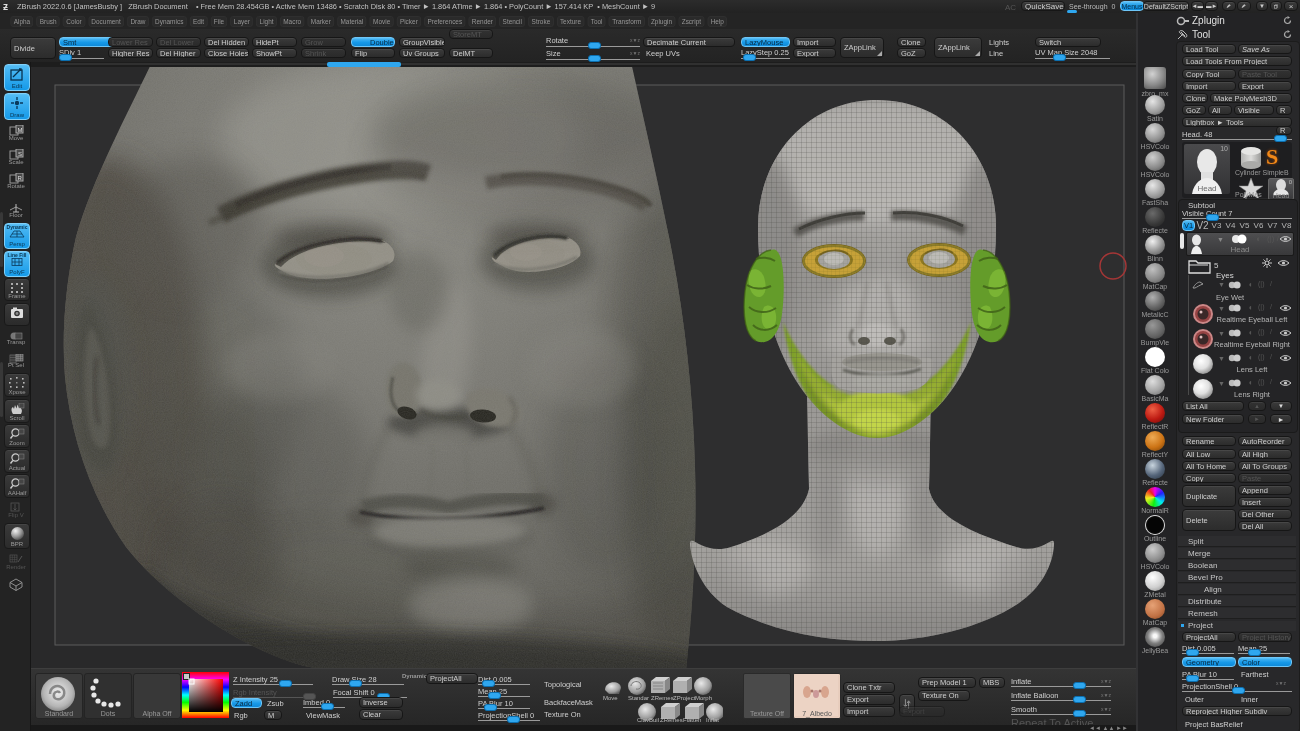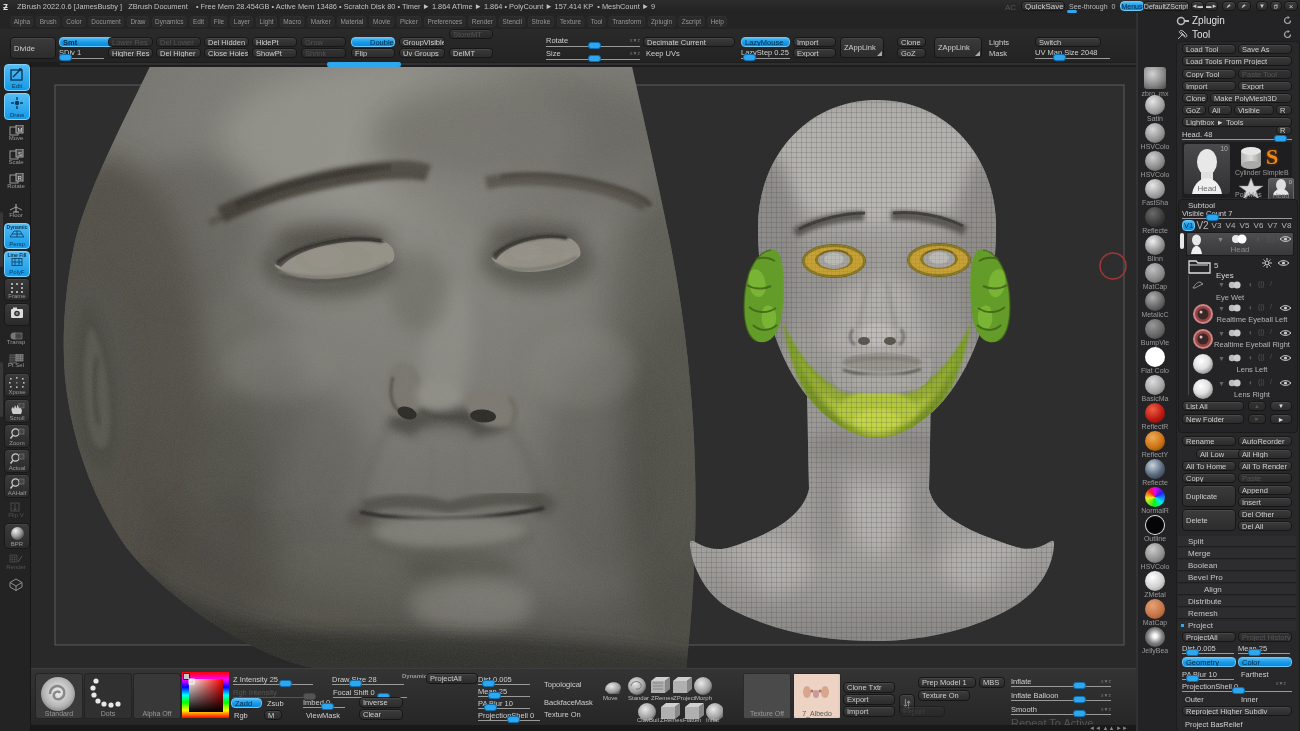--- a/index.html
+++ b/index.html
@@ -88,21 +88,21 @@
       <span class="mi">Tool</span>
       <span class="mi">Transform</span>
       <span class="mi">Zplugin</span>
       <span class="mi">Zscript</span>
       <span class="mi">Help</span>
 </div>
   </div>
 
 <div class="abs" id="shelf" style="left:0;top:29px;width:1300px;height:33px;background:linear-gradient(#2a2a2a,#232323);">
   <div class="btn" style="left:10px;top:8px;width:46px;height:22px;">Divide</div>
-  <div class="btn blue" style="left:59px;top:8px;width:57px;height:10px;font-weight:bold;">Smt</div>
+  <div class="btn blue" style="left:59px;top:8px;width:57px;height:10px;">Smt</div>
   <div class="sl" style="left:59px;top:19px;width:45px;height:11px;">SDiv 1<i class="tr"></i><i class="h" style="left:0;"></i></div>
   <div class="btn dim" style="left:108px;top:8px;width:45px;height:10px;">Lower Res</div>
   <div class="btn" style="left:108px;top:19px;width:45px;height:10px;">Higher Res</div>
   <div class="btn dim" style="left:156px;top:8px;width:45px;height:10px;">Del Lower</div>
   <div class="btn" style="left:156px;top:19px;width:45px;height:10px;">Del Higher</div>
   <div class="btn" style="left:204px;top:8px;width:45px;height:10px;">Del Hidden</div>
   <div class="btn" style="left:204px;top:19px;width:45px;height:10px;">Close Holes</div>
   <div class="btn" style="left:252px;top:8px;width:45px;height:10px;">HidePt</div>
   <div class="btn" style="left:252px;top:19px;width:45px;height:10px;">ShowPt</div>
   <div class="btn dim" style="left:301px;top:8px;width:45px;height:10px;">Grow</div>
@@ -119,21 +119,21 @@
   <div class="btn" style="left:643px;top:19px;width:92px;height:10px;border:none;background:none;box-shadow:none;">Keep UVs</div>
   <div class="btn blue" style="left:741px;top:8px;width:49px;height:10px;">LazyMouse</div>
   <div class="sl" style="left:741px;top:19px;width:49px;height:11px;">LazyStep 0.25<i class="tr"></i><i class="h" style="left:2px;"></i></div>
   <div class="btn" style="left:793px;top:8px;width:43px;height:10px;">Import</div>
   <div class="btn" style="left:793px;top:19px;width:43px;height:10px;">Export</div>
   <div class="btn" style="left:840px;top:8px;width:44px;height:21px;">ZAppLink<span class="abs" style="right:1px;bottom:1px;width:0;height:0;border-left:5px solid transparent;border-bottom:5px solid #aaa;"></span></div>
   <div class="btn" style="left:897px;top:8px;width:29px;height:10px;">Clone</div>
   <div class="btn" style="left:897px;top:19px;width:29px;height:10px;">GoZ</div>
   <div class="btn" style="left:934px;top:8px;width:48px;height:21px;">ZAppLink<span class="abs" style="right:1px;bottom:1px;width:0;height:0;border-left:5px solid transparent;border-bottom:5px solid #aaa;"></span></div>
   <div class="btn" style="left:986px;top:8px;width:42px;height:10px;border:none;background:none;box-shadow:none;">Lights</div>
-  <div class="btn" style="left:986px;top:19px;width:42px;height:10px;border:none;background:none;box-shadow:none;">Mask</div>
+  <div class="btn" style="left:986px;top:19px;width:42px;height:10px;border:none;background:none;box-shadow:none;">Line</div>
   <div class="btn" style="left:1035px;top:8px;width:66px;height:10px;">Switch</div>
   <div class="sl" style="left:1035px;top:19px;width:75px;height:11px;">UV Map Size 2048<i class="tr"></i><i class="h" style="left:18px;"></i></div>
 </div>
 
 <div class="abs" style="left:0;top:62px;width:1300px;height:5px;background:#1d1d1d;">
   <div class="abs" style="left:60px;top:1px;width:1076px;height:2px;background:#303030;"></div>
   <div class="abs" style="left:327px;top:0;width:74px;height:5px;background:#2fa7ef;border-radius:2px;"></div>
 </div>
 
 <div class="abs" id="leftdock" style="left:0;top:62px;width:30px;height:669px;background:#232323;border-right:1px solid #161616;">
@@ -791,21 +791,21 @@
   <div class="matlb" style="left:2px;top:578px;">ZMetal</div>
   <div class="mat" style="left:9px;top:586px;width:20px;height:20px;background:radial-gradient(circle at 38% 32%,#e6a276,#c17144 60%,#7e421f);"></div>
   <div class="matlb" style="left:2px;top:606px;">MatCap</div>
   <div class="mat" style="left:9px;top:614px;width:20px;height:20px;background:radial-gradient(circle at 50% 45%,#f8f8f8 12%,#808080 50%,#333333);"></div>
   <div class="matlb" style="left:2px;top:634px;">JellyBea</div>
   </div>
 
   <div class="abs" style="left:40px;top:28px;width:122px;height:690px;background:#28282a;border:1px solid #1c1c1c;border-radius:4px;"></div>
   <div id="toolpanel">
 <div class="btn" style="left:46px;top:31px;width:54px;height:10px;">Load Tool</div>
-  <div class="btn" style="left:102px;top:31px;width:54px;height:10px;">Save As</div>
+  <div class="btn" style="left:102px;top:31px;width:54px;height:10px;font-style:italic;">Save As</div>
   <div class="btn" style="left:46px;top:43px;width:110px;height:10px;">Load Tools From Project</div>
   <div class="btn" style="left:46px;top:56px;width:54px;height:10px;">Copy Tool</div>
   <div class="btn dim" style="left:102px;top:56px;width:54px;height:10px;">Paste Tool</div>
   <div class="btn" style="left:46px;top:68px;width:54px;height:10px;">Import</div>
   <div class="btn" style="left:102px;top:68px;width:54px;height:10px;">Export</div>
   <div class="btn" style="left:46px;top:80px;width:26px;height:10px;">Clone</div>
   <div class="btn" style="left:74px;top:80px;width:82px;height:10px;">Make PolyMesh3D</div>
   <div class="btn" style="left:46px;top:92px;width:24px;height:10px;">GoZ</div>
   <div class="btn" style="left:72px;top:92px;width:24px;height:10px;">All</div>
   <div class="btn" style="left:98px;top:92px;width:40px;height:10px;">Visible</div>
@@ -1003,24 +1003,24 @@
       </div>
   <div class="abs" style="left:52px;top:262px;width:1px;height:120px;background:#4a4a4a;"></div>
   <div class="btn" style="left:46px;top:388px;width:62px;height:10px;">List All</div>
   <div class="btn dim" style="left:112px;top:388px;width:18px;height:10px;justify-content:center;font-size:6px;">▲</div>
   <div class="btn" style="left:134px;top:388px;width:22px;height:10px;justify-content:center;font-size:6px;color:#ddd;">▼</div>
   <div class="btn" style="left:46px;top:401px;width:62px;height:10px;">New Folder</div>
   <div class="btn dim" style="left:112px;top:401px;width:18px;height:10px;justify-content:center;font-size:6px;">►</div>
   <div class="btn" style="left:134px;top:401px;width:22px;height:10px;justify-content:center;font-size:7px;color:#ddd;">►</div>
   <div class="btn" style="left:46px;top:423px;width:54px;height:10px;">Rename</div>
   <div class="btn" style="left:102px;top:423px;width:54px;height:10px;">AutoReorder</div>
-  <div class="btn" style="left:60px;top:436px;width:54px;height:10px;">All Low</div>
+  <div class="btn" style="left:46px;top:436px;width:54px;height:10px;">All Low</div>
   <div class="btn" style="left:102px;top:436px;width:54px;height:10px;">All High</div>
   <div class="btn" style="left:46px;top:448px;width:54px;height:10px;">All To Home</div>
-  <div class="btn" style="left:102px;top:448px;width:54px;height:10px;">All To Render</div>
+  <div class="btn" style="left:102px;top:448px;width:54px;height:10px;">All To Groups</div>
   <div class="btn" style="left:46px;top:460px;width:54px;height:10px;">Copy</div>
   <div class="btn dim" style="left:102px;top:460px;width:54px;height:10px;">Paste</div>
   <div class="btn" style="left:46px;top:472px;width:54px;height:22px;">Duplicate</div>
   <div class="btn" style="left:102px;top:472px;width:54px;height:10px;">Append</div>
   <div class="btn" style="left:102px;top:484px;width:54px;height:10px;">Insert</div>
   <div class="btn" style="left:46px;top:496px;width:54px;height:22px;">Delete</div>
   <div class="btn" style="left:102px;top:496px;width:54px;height:10px;">Del Other</div>
   <div class="btn" style="left:102px;top:508px;width:54px;height:10px;">Del All</div>
   <div class="abs" style="left:42px;top:523px;width:118px;height:11px;background:#2d2d2f;border-bottom:1px solid #1e1e1e;color:#c5c5c5;font-size:8px;padding-left:10px;line-height:11px;box-sizing:border-box;">Split</div>
   <div class="abs" style="left:42px;top:535px;width:118px;height:11px;background:#2d2d2f;border-bottom:1px solid #1e1e1e;color:#c5c5c5;font-size:8px;padding-left:10px;line-height:11px;box-sizing:border-box;">Merge</div>

